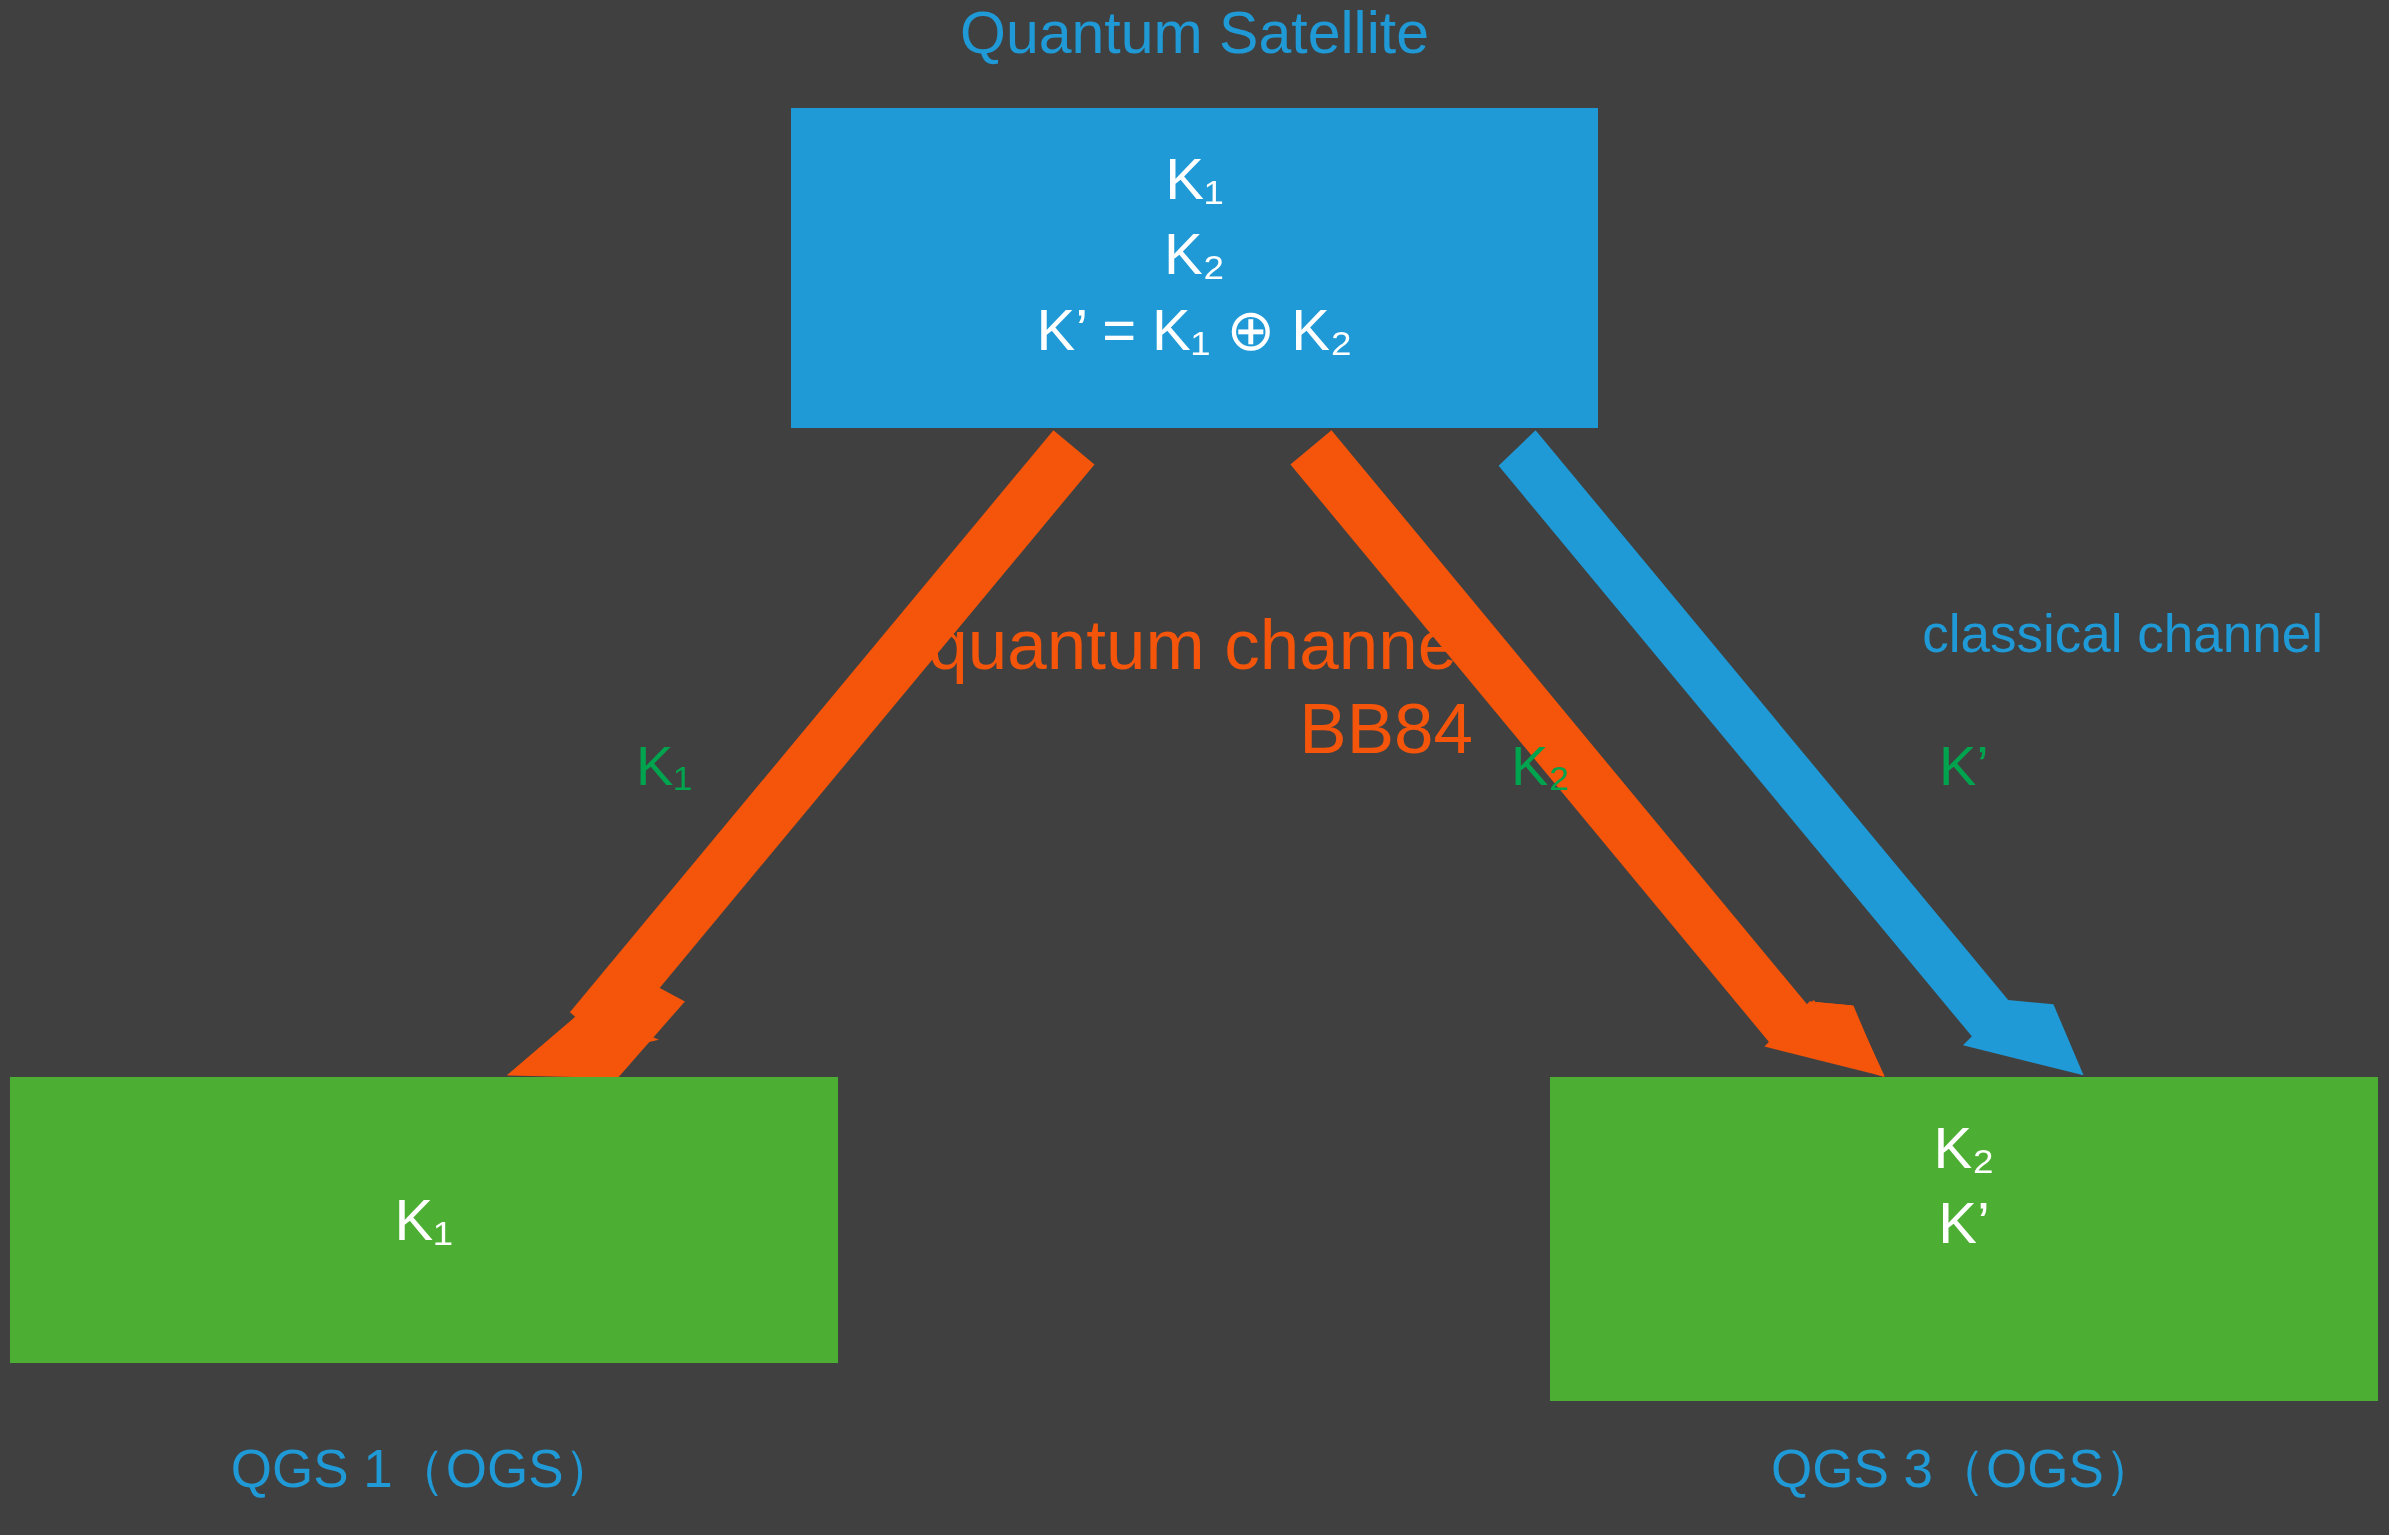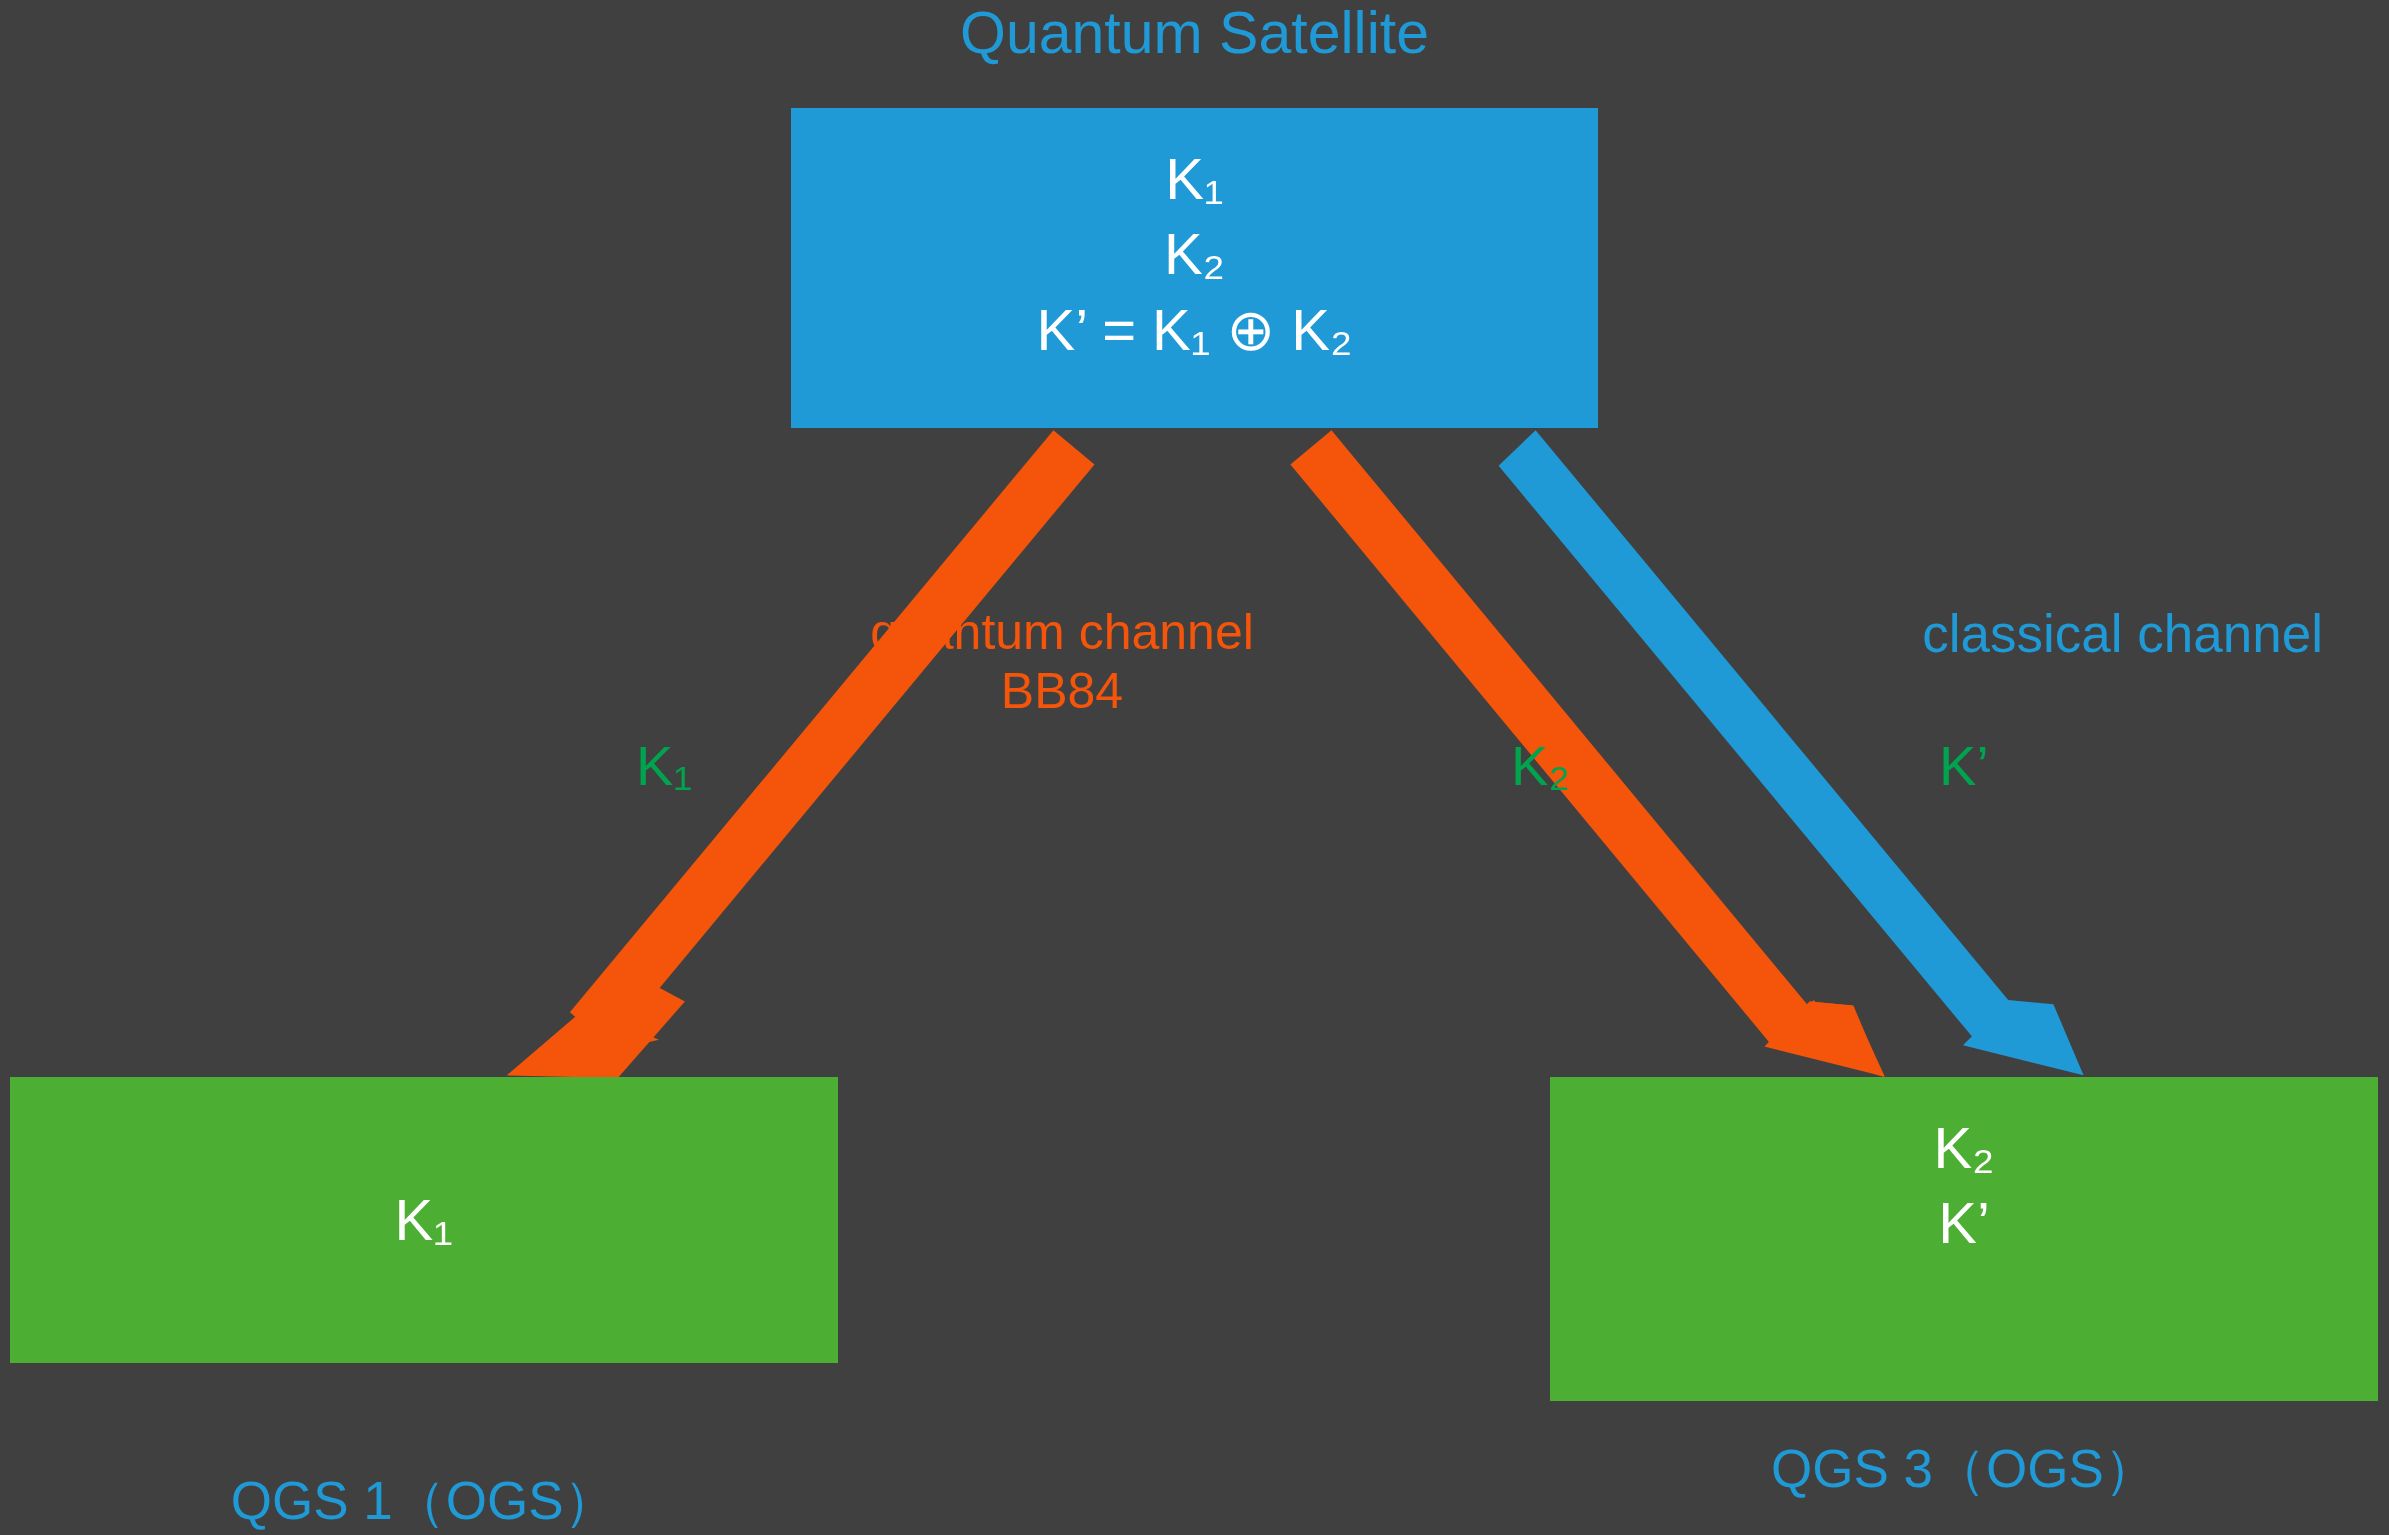--- a/index.html
+++ b/index.html
@@ -75,36 +75,36 @@
 
   
   .station-caption {
     position: absolute;
     color: #1F9AD6;
     font-size: 53px;
     line-height: 1.0;
     white-space: nowrap;
     text-align: center;
   }
-  #qgs1-caption { left: 9.6px;   top: 1442px; width: 828px; margin-top: 32px; }
+  #qgs1-caption { left: 9.6px;   top: 1442px; width: 828px; }
   #qgs2-caption { left: 1550px; top: 1442px; width: 828px; }
 
   
   .annotation {
     position: absolute;
     white-space: nowrap;
     line-height: 1.18;
   }
   #quantum-channel-label {
     left: 651px;
     top: 603px;
     width: 822px;
-    text-align: center;
+    text-align: right;
     color: #F4550A;
-    font-size: 50px;
+    font-size: 71px;
   }
   #classical-channel-label {
     left: 1665px;
     top: 603px;
     width: 658px;
     text-align: right;
     color: #1F9AD6;
     font-size: 53px;
   }
   .key-label {

